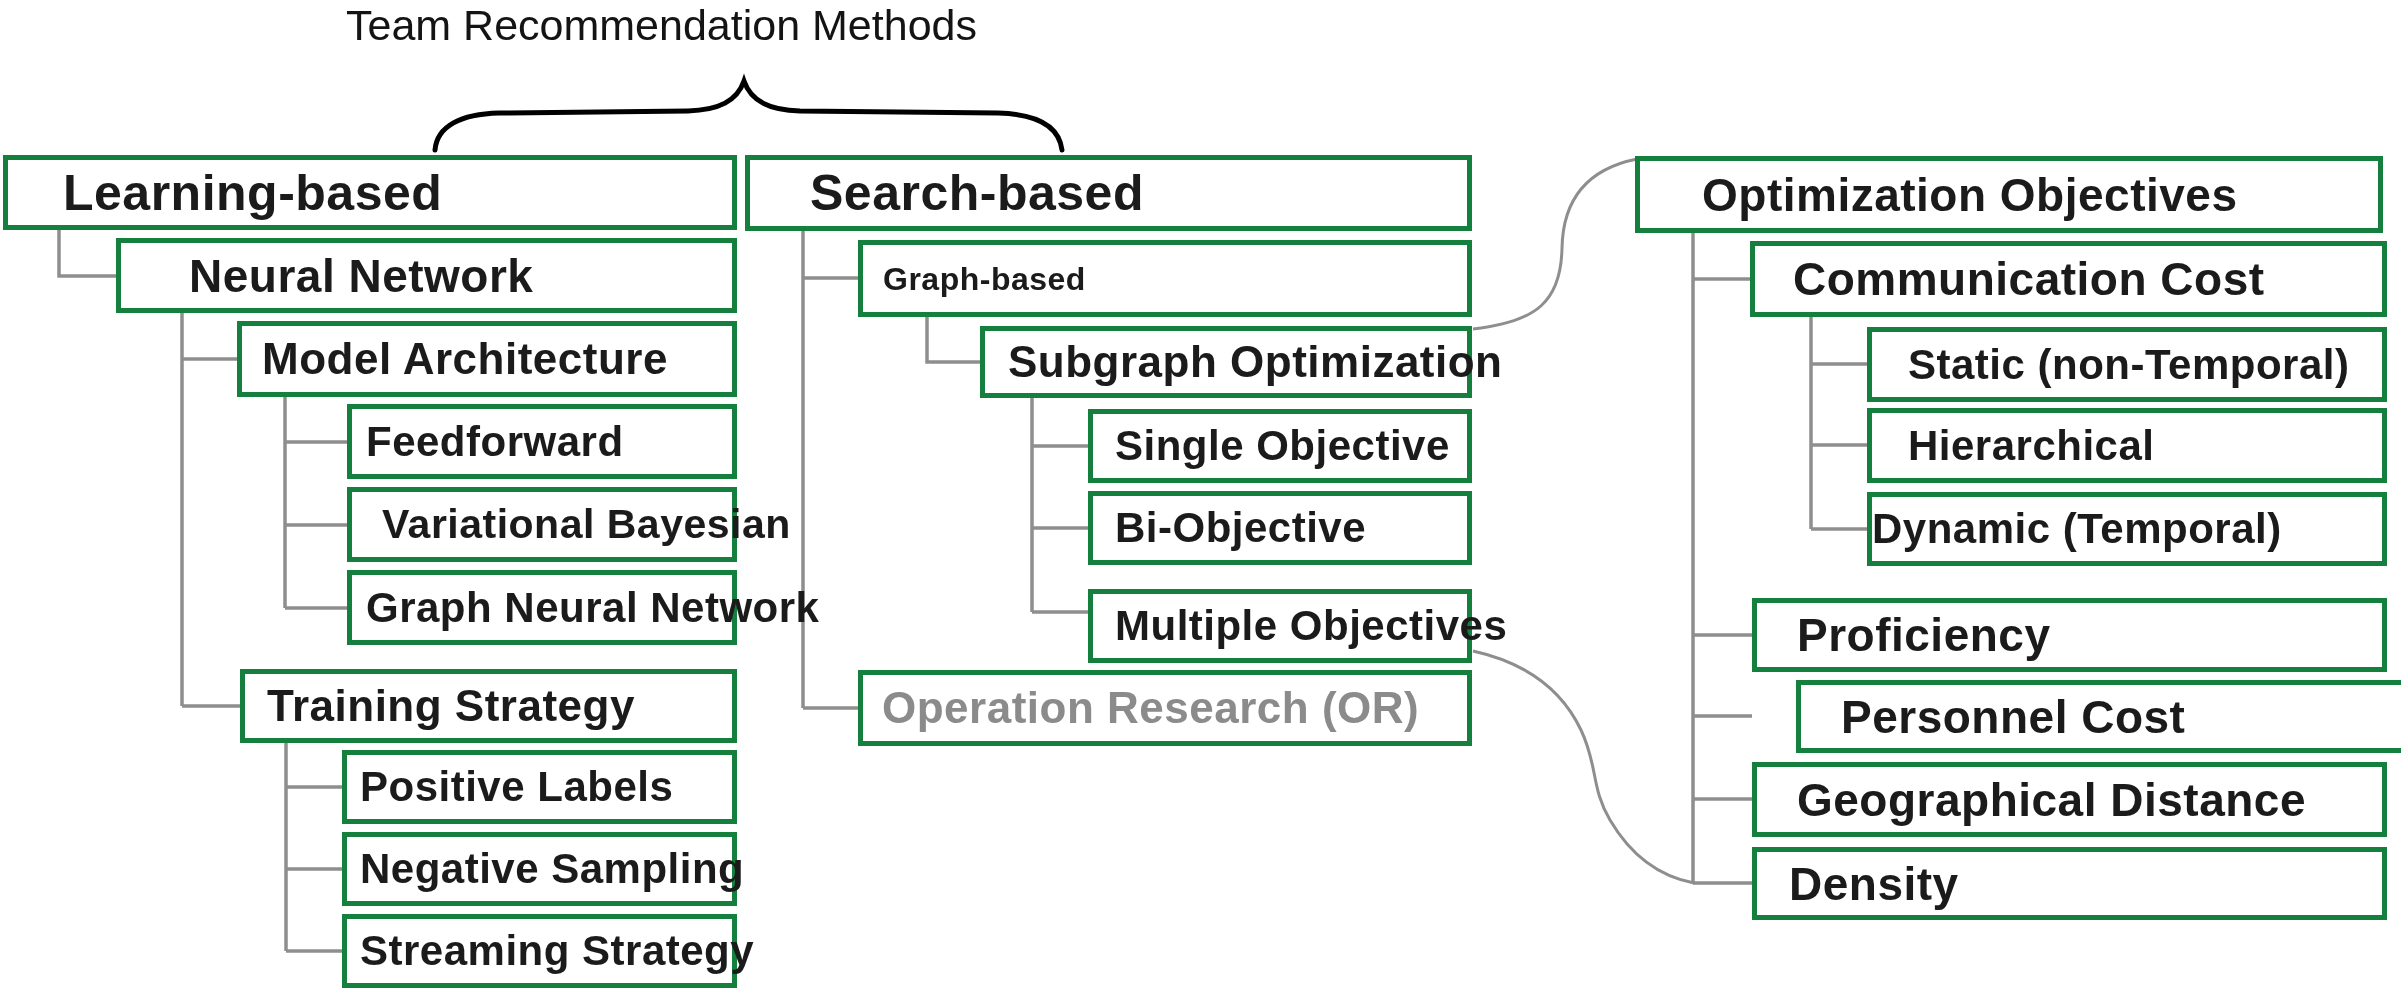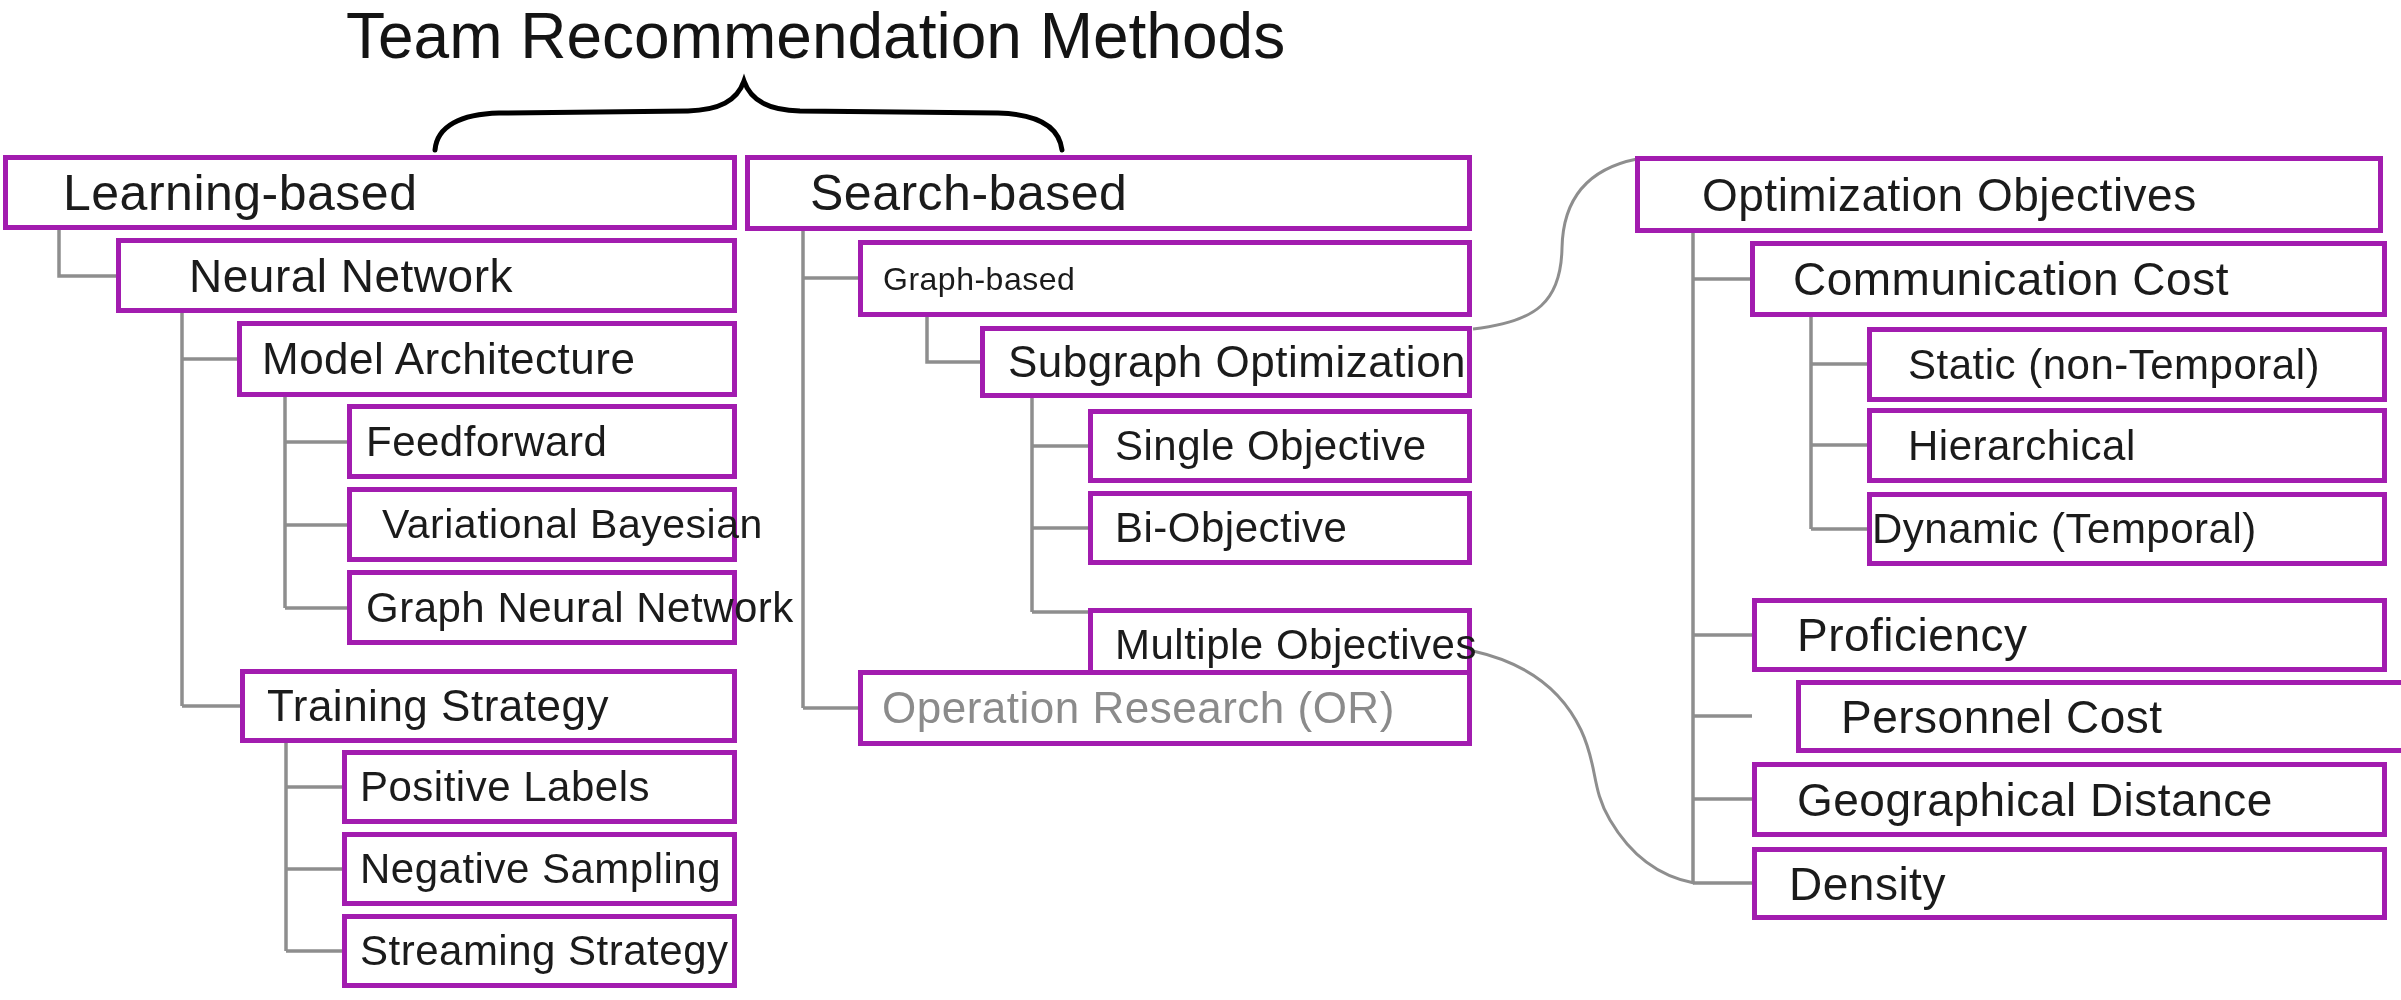--- a/index.html
+++ b/index.html
@@ -18,36 +18,37 @@
   #wires {
     position: absolute;
     left: 0; top: 0;
     width: 2401px;
     height: 1000px;
     z-index: 0;
   }
   .node {
     position: absolute;
     box-sizing: border-box;
-    border: 5px solid #a21caf;
+    border: 5px solid #15803d;
     background: #ffffff;
     color: #1b1b1b;
     display: flex;
     align-items: center;
     white-space: nowrap;
     z-index: 1;
     letter-spacing: 0.5px;
     line-height: 1;
+    font-weight: bold;
   }
   .node.muted { color: #8b8b8b; }
   #title {
     position: absolute;
     left: 346px;
     top: 4px;
-    font-size: 64px;
+    font-size: 43px;
     color: #141414;
     letter-spacing: 0px;
     white-space: nowrap;
     z-index: 1;
     line-height: 1;
   }
   
   .n-learning-based        { left:3px;    top:155px; width:734px; height:75px; font-size:50px; padding-left:55px; }
   .n-neural-network        { left:116px;  top:238px; width:621px; height:75px; font-size:46px; padding-left:68px; }
   .n-model-architecture    { left:237px;  top:321px; width:500px; height:76px; font-size:44px; padding-left:20px; }
@@ -56,21 +57,21 @@
   .n-graph-neural-network  { left:347px;  top:570px; width:390px; height:75px; font-size:42px; padding-left:14px; }
   .n-training-strategy     { left:240px;  top:669px; width:497px; height:74px; font-size:44px; padding-left:22px; }
   .n-positive-labels       { left:342px;  top:750px; width:395px; height:74px; font-size:42px; padding-left:13px; }
   .n-negative-sampling     { left:342px;  top:832px; width:395px; height:74px; font-size:42px; padding-left:13px; }
   .n-streaming-strategy    { left:342px;  top:914px; width:395px; height:74px; font-size:42px; padding-left:13px; }
   .n-search-based          { left:745px;  top:155px; width:727px; height:76px; font-size:50px; padding-left:60px; }
   .n-graph-based           { left:858px;  top:240px; width:614px; height:77px; font-size:32px; padding-left:20px; }
   .n-subgraph-optimization { left:980px;  top:326px; width:492px; height:72px; font-size:44px; padding-left:23px; }
   .n-single-objective      { left:1088px; top:409px; width:384px; height:74px; font-size:42px; padding-left:22px; }
   .n-bi-objective          { left:1088px; top:491px; width:384px; height:74px; font-size:42px; padding-left:22px; }
-  .n-multiple-objectives   { left:1088px; top:608px; width:384px; height:74px; font-size:42px; padding-left:22px; }
+  .n-multiple-objectives   { left:1088px; top:589px; width:384px; height:74px; font-size:42px; padding-left:22px; }
   .n-operation-research    { left:858px;  top:670px; width:614px; height:76px; font-size:44px; padding-left:19px; }
   .n-optimization-objectives { left:1635px; top:156px; width:748px; height:77px; font-size:46px; padding-left:62px; }
   .n-communication-cost    { left:1750px; top:241px; width:637px; height:76px; font-size:46px; padding-left:38px; }
   .n-static-non-temporal   { left:1867px; top:327px; width:520px; height:75px; font-size:42px; padding-left:36px; }
   .n-hierarchical          { left:1867px; top:408px; width:520px; height:75px; font-size:42px; padding-left:36px; }
   .n-dynamic-temporal      { left:1867px; top:492px; width:520px; height:74px; font-size:42px; }
   .n-proficiency           { left:1752px; top:598px; width:635px; height:74px; font-size:46px; padding-left:40px; }
   .n-personnel-cost        { left:1796px; top:680px; width:635px; height:73px; font-size:46px; padding-left:40px; }
   .n-geographical-distance { left:1752px; top:762px; width:635px; height:75px; font-size:46px; padding-left:40px; }
   .n-density               { left:1752px; top:847px; width:635px; height:73px; font-size:46px; padding-left:32px; }

